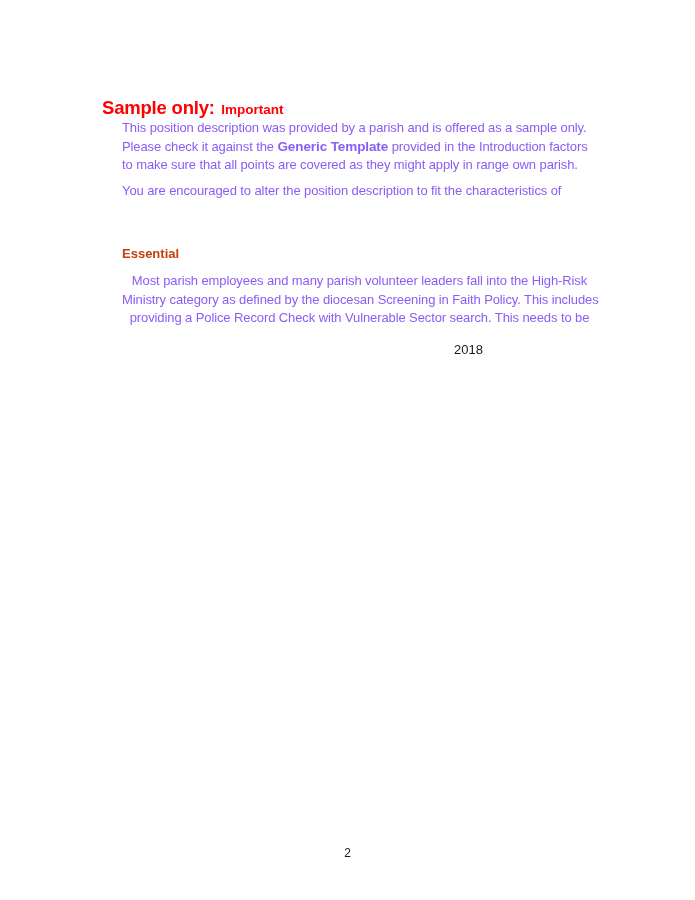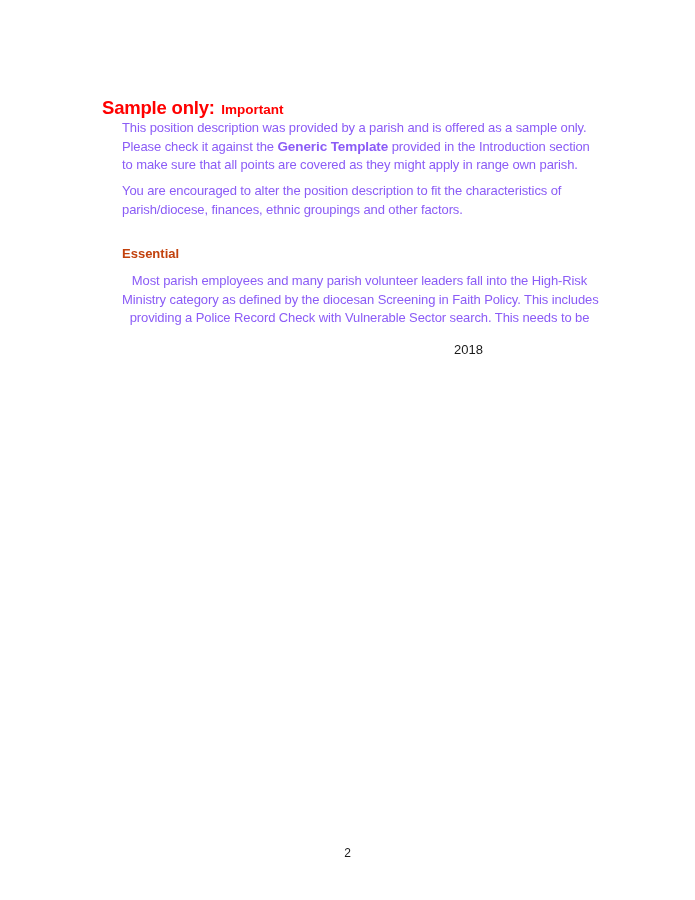--- a/index.html
+++ b/index.html
@@ -92,27 +92,26 @@
 
 <div class="page">
 
   <div class="heading">
     <span class="big">Sample only:</span>
     <span class="small">Important</span>
   </div>
 
   <div class="body-block p1">
     <span class="line">This position description was provided by a parish and is offered as a sample only.</span>
-    <span class="line"><span>Please check it against the </span><strong class="inline-bold">Generic Template</strong><span> provided in the Introduction section</span></span>
+    <span class="line"><span>Please check it against the </span><strong class="inline-bold">Generic Template</strong><span> provided in the Introduction factors</span></span>
     <span class="line">to make sure that all points are covered as they might apply in range own parish.</span>
   </div>
 
   <div class="body-block p2">
     <span class="line">You are encouraged to alter the position description to fit the characteristics of</span>
-    <span class="line">parish/diocese, finances, ethnic groupings and other factors.</span>
   </div>
 
   <div class="sub-heading">Essential</div>
 
   <div class="body-block p3">
     <span class="line">Most parish employees and many parish volunteer leaders fall into the High-Risk</span>
     <span class="line">Ministry category as defined by the diocesan Screening in Faith Policy. This includes</span>
     <span class="line">providing a Police Record Check with Vulnerable Sector search. This needs to be</span>
   </div>
 

